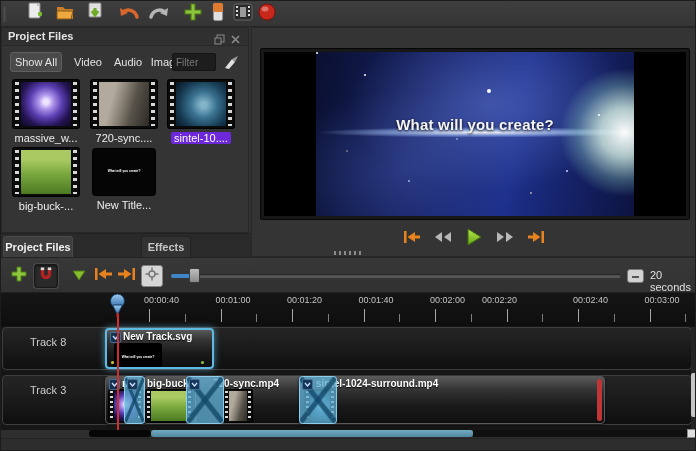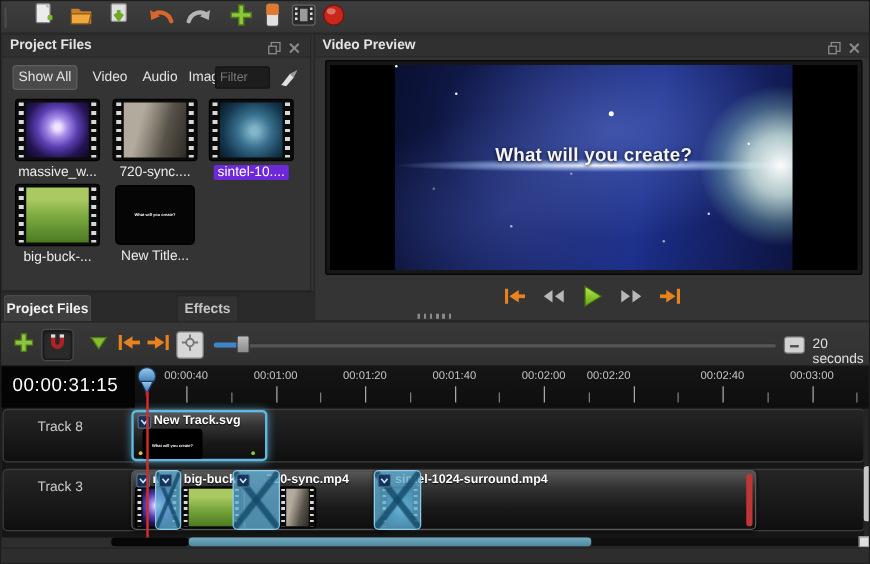--- a/index.html
+++ b/index.html
@@ -104,21 +104,21 @@
                       background:linear-gradient(#bdbdbd,#8b8b8b); border:1px solid #3a3a3a; border-radius:2px; }
   #tl-zoomout { position:absolute; left:626px; top:11px; width:17px; height:14px; background:#d2d2d2;
                 border:1px solid #777; border-radius:3px; }
   #tl-zoomout::after { content:""; position:absolute; left:4px; top:6px; width:7px; height:2px; background:#555; }
   #tl-zoom-label { position:absolute; left:649px; top:11px; font-size:11px; color:#e0e0e0; }
 
   
   #timeline { position:absolute; left:0; top:292px; width:696px; height:145px; background:#161616; overflow:hidden; }
   #ruler { position:absolute; left:0; top:0; width:696px; height:33px;
            background:linear-gradient(#151515,#0e0e0e); }
-  .tick-label { position:absolute; top:2px; width:60px; text-align:center; font-size:9px; color:#c4c4c4; }
+  .tick-label { position:absolute; top:2px; width:60px; text-align:right; font-size:9px; color:#c4c4c4; }
   .tick { position:absolute; width:1px; background:#a8a8a8; }
   .tick.major { top:16px; height:13px; }
   .tick.minor { top:21px; height:8px; background:#7c7c7c; }
   #timebox { position:absolute; left:0; top:0; width:107px; height:33px; background:#040404; z-index:3; }
   #timebox span { position:absolute; left:9px; top:7px; font-size:15px; color:#fafafa; letter-spacing:.5px; }
 
   .track { position:absolute; left:1px; width:690px; background:linear-gradient(#252525,#0f0f0f);
            border:1px solid #3e3e3e; border-radius:4px; }
   .track-name { position:absolute; left:27px; top:8px; font-size:11px; color:#cccccc; }
 
@@ -281,30 +281,20 @@
     </div>
     <div class="pf-item" style="left:8px; top:120px">
       <div class="film">
           <div class="img img-bigbuck"></div>
         </div>
       <span class="pf-label">big-buck-...</span>
     </div>
   </div>
 
   <div class="dock" id="vp-panel">
-    <div class="dock-header">
-      <span class="dock-title">Video Preview</span>
-      <span class="dock-ico" style="right:22px"><svg width="11" height="11">
-            <rect x="3" y="1" width="7" height="7" fill="none" stroke="#aaa"></rect>
-            <rect x="1" y="4" width="6" height="6" fill="#303030" stroke="#aaa"></rect>
-          </svg></span>
-      <span class="dock-ico" style="right:6px"><svg width="11" height="11">
-            <path d="M2 2 L9 9 M9 2 L2 9" stroke="#aaa" stroke-width="1.6"></path>
-          </svg></span>
-    </div>
     <div id="vp-frame">
       <div id="vp-screen">
         <div id="vp-scene">
           <div id="vp-stars"></div>
           <div id="vp-text">What will you create?</div>
         </div>
       </div>
     </div>
     <div id="vp-controls">
       <span class="vp-btn">
@@ -420,23 +410,20 @@
         <div class="tick major" style="left: 505.5px;"></div>
         <div class="tick minor" style="left: 541.25px;"></div>
         <div class="tick-label" style="left: 547px;">00:02:40</div>
         <div class="tick major" style="left: 577px;"></div>
         <div class="tick minor" style="left: 612.75px;"></div>
         <div class="tick-label" style="left: 618.5px;">00:03:00</div>
         <div class="tick major" style="left: 648.5px;"></div>
         <div class="tick minor" style="left: 684.25px;"></div>
         <div class="tick-label" style="left: 690px;">00:03:20</div>
       </div>
-    <div id="timebox">
-      <span>00:00:31:15</span>
-    </div>
 
     <div class="track" style="top:34px; height:43px">
       <span class="track-name">Track 8</span>
     </div>
     <div class="clip selected" style="left:104px; top:35px; width:109px; height:41px">
       <span class="clip-label">New Track.svg</span>
       <span class="chev">
           <svg width="7" height="5">
             <path d="M1 1 L3.5 4 L6 1" fill="none" stroke="#cfe4ff" stroke-width="1.3"></path>
           </svg>

